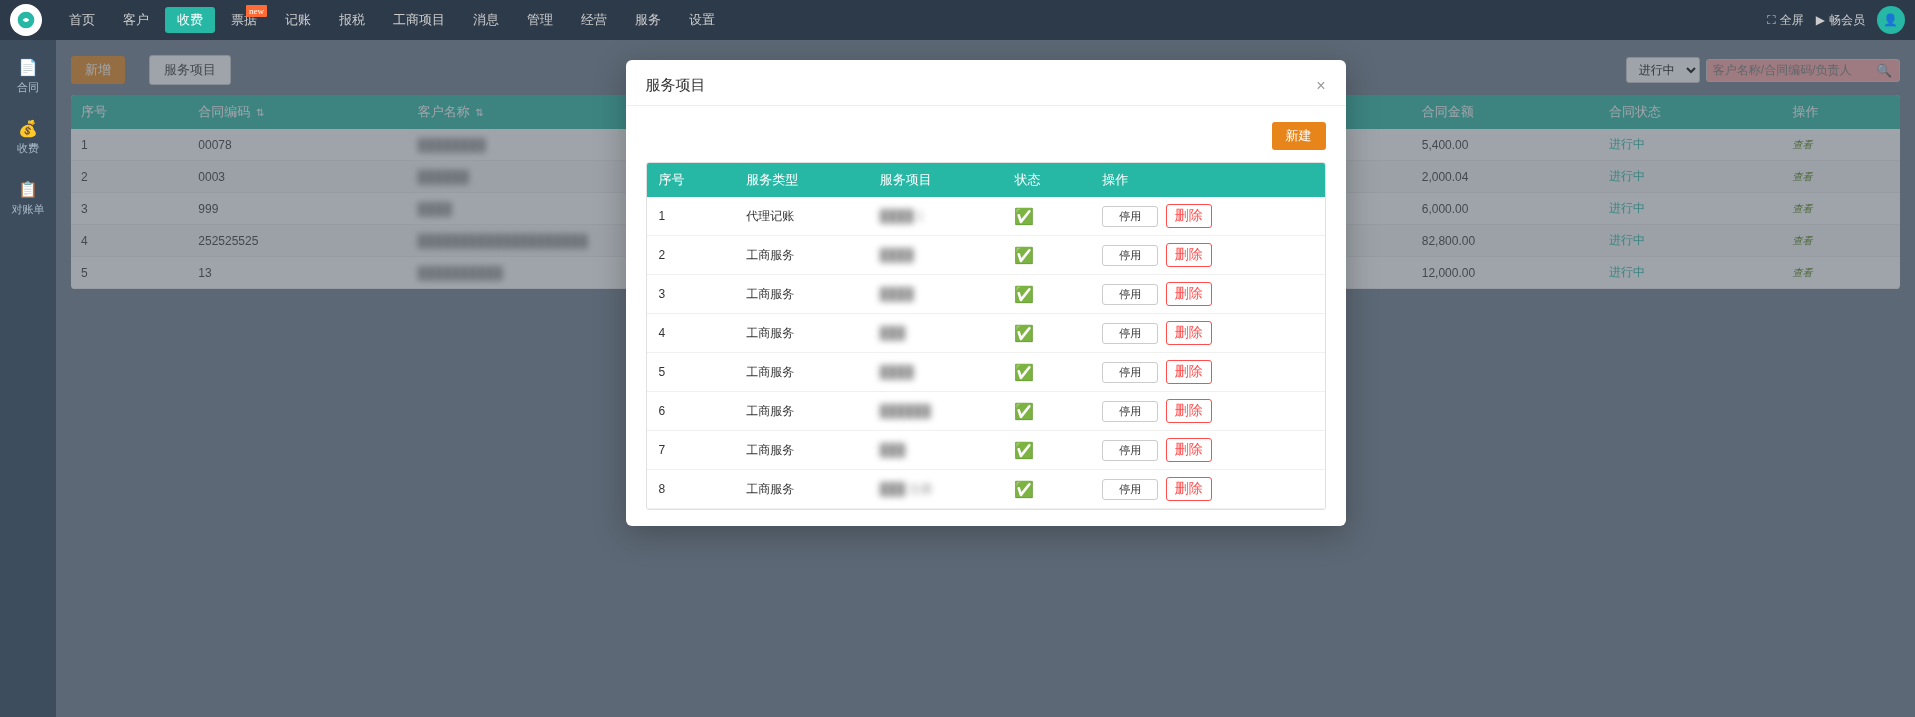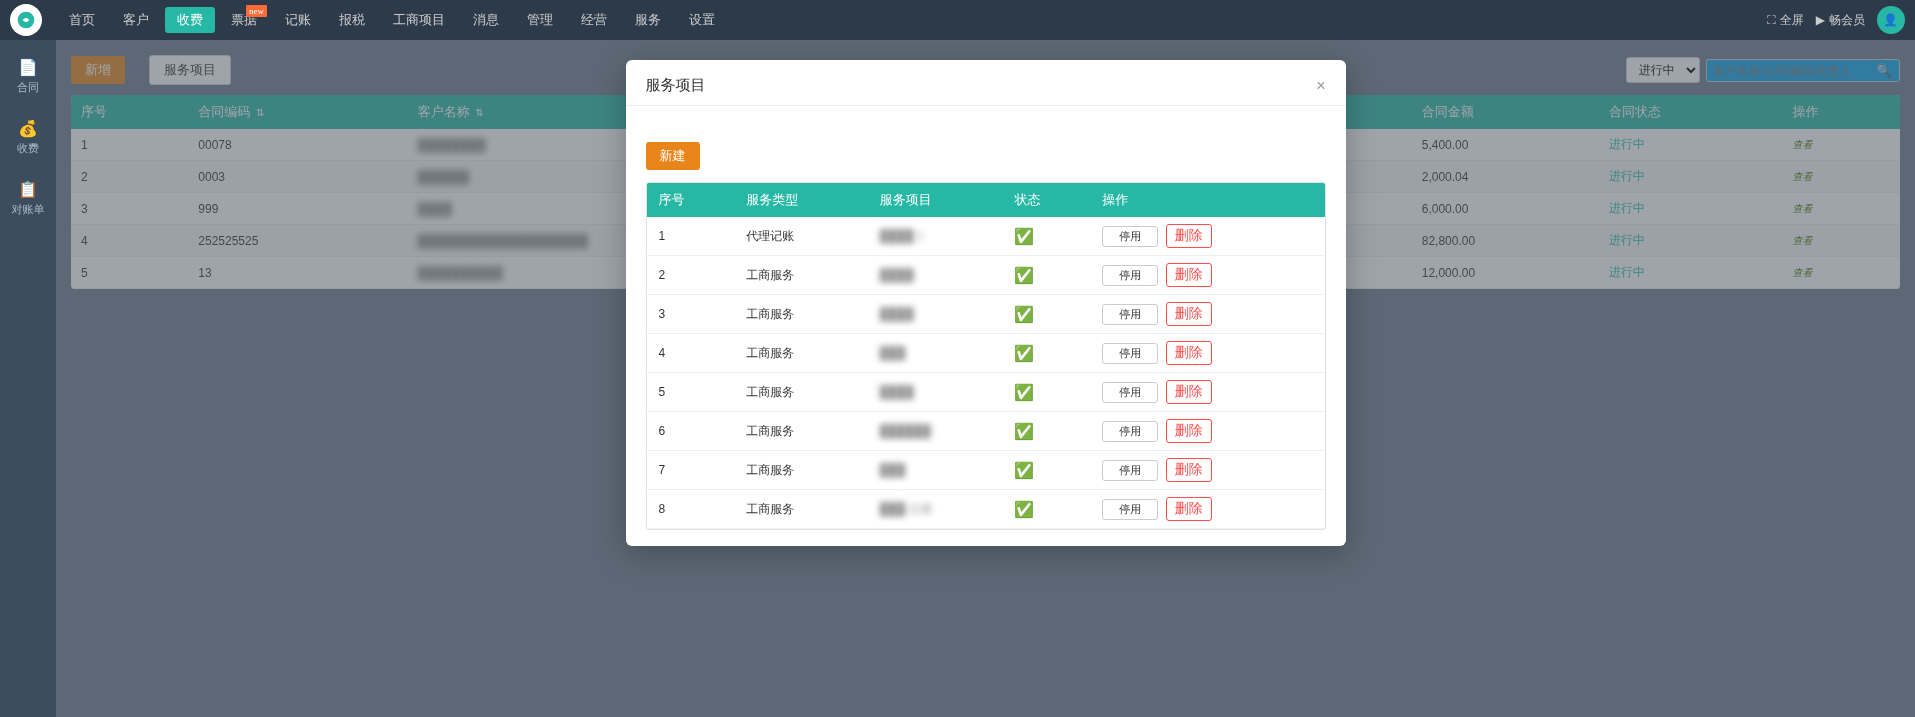--- a/index.html
+++ b/index.html
@@ -146,22 +146,22 @@
     }
     .status-select {
       padding: 4px 8px;
       border: 1px solid #ccc;
       border-radius: 3px;
       font-size: 12px;
       background: #fff;
     }
     .search-box {
       display: flex;
-      align-items: flex-end;
-      background: #0ea5e9;
+      align-items: center;
+      background: #fca5a5;
       border: 1px solid #ccc;
       border-radius: 3px;
       padding: 3px 6px;
       gap: 4px;
     }
     .search-box input {
       border: none;
       outline: none;
       font-size: 12px;
       width: 160px;
@@ -258,22 +258,22 @@
     }
     .modal-body {
       padding: 16px 20px;
       flex: 1;
       overflow: hidden;
       display: flex;
       flex-direction: column;
     }
     .modal-toolbar {
       display: flex;
+      justify-content: flex-end;
       margin-bottom: 12px;
-      margin-top: 20px;
     }
     .btn-new-small {
       background: #e8851a;
       color: #fff;
       border: none;
       padding: 5px 14px;
       border-radius: 3px;
       cursor: pointer;
       font-size: 13px;
     }

